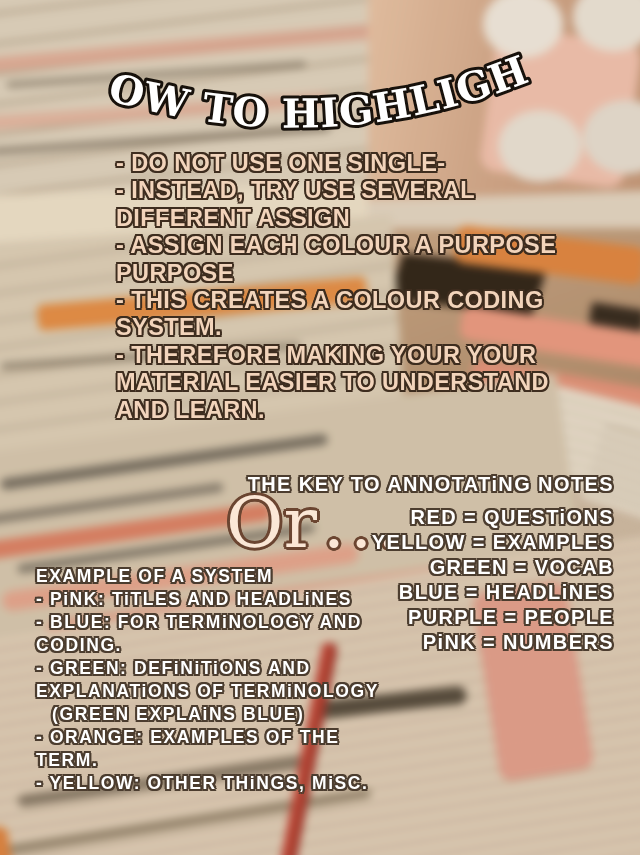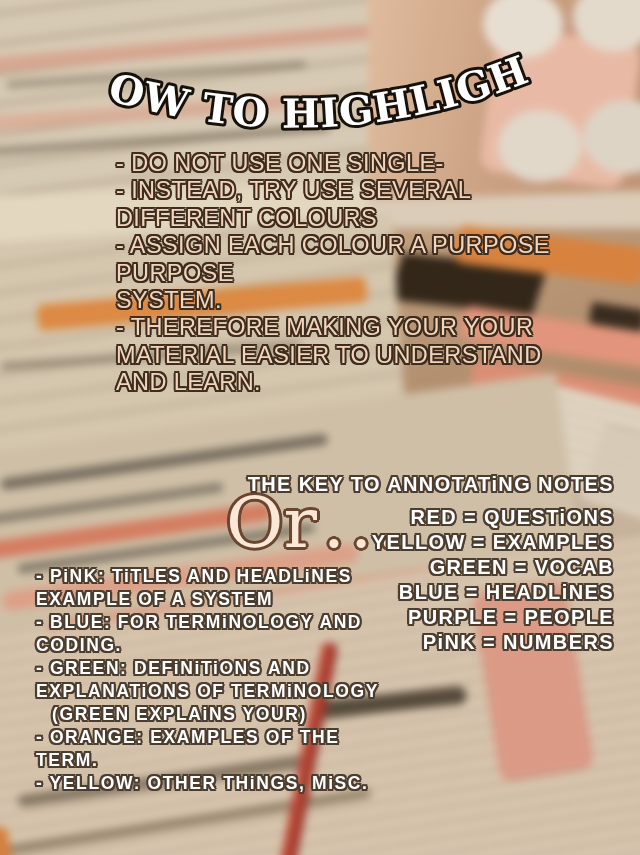--- a/index.html
+++ b/index.html
@@ -62,21 +62,21 @@
     background:linear-gradient(90deg,#c24538,#8f2c22);border-radius:8px;}
   .tint{position:absolute;inset:0;z-index:1;background:rgba(186,146,108,0.10);pointer-events:none;}
 
   
   .title-svg{position:absolute;left:0;top:0;z-index:2;}
   .title-svg textPath{
     font-family:"DejaVu Serif",serif;font-weight:bold;letter-spacing:1px;
   }
   .intro{
     position:absolute;z-index:2;left:116px;top:150px;width:480px;
-    font-size:23.5px;line-height:27.4px;font-weight:normal;letter-spacing:.4px;
+    font-size:23.5px;line-height:27.4px;font-weight:bold;letter-spacing:.4px;
     color:#f2d4bb;
     text-shadow:2px 0 0 #3e2d1f,-2px 0 0 #3e2d1f,0 2px 0 #3e2d1f,0 -2px 0 #3e2d1f,
       1.6px 1.6px 0 #3e2d1f,-1.6px 1.6px 0 #3e2d1f,1.6px -1.6px 0 #3e2d1f,-1.6px -1.6px 0 #3e2d1f;
   }
   .white-out{
     color:#ffffff;font-weight:bold;
     text-shadow:2.2px 0 0 #4c3d2f,-2.2px 0 0 #4c3d2f,0 2.2px 0 #4c3d2f,0 -2.2px 0 #4c3d2f,
       1.7px 1.7px 0 #4c3d2f,-1.7px 1.7px 0 #4c3d2f,1.7px -1.7px 0 #4c3d2f,-1.7px -1.7px 0 #4c3d2f;
   }
   .keybox{
@@ -160,23 +160,24 @@
       <path id="titlearc" d="M 92 95 Q 320 168 538 78" fill="none"></path>
     </defs>
     <text font-size="40" fill="#ffffff" stroke="#17110b" stroke-width="6" paint-order="stroke" stroke-linejoin="round">
       <textPath href="#titlearc" startOffset="50%" text-anchor="middle">HOW TO HIGHLIGHT</textPath>
     </text>
   </svg>
 
   <div class="intro">
     <div>- DO NOT USE ONE SINGLE-</div>
     <div>- INSTEAD, TRY USE SEVERAL</div>
-    <div>DIFFERENT COLOURS</div>
+    <div>DIFFERENT ASSIGN</div>
     <div>- ASSIGN EACH COLOUR A PURPOSE</div>
     <div>PURPOSE</div>
+    <div>- THIS CREATES A COLOUR CODING</div>
     <div>SYSTEM.</div>
     <div>- THEREFORE MAKING YOUR YOUR</div>
     <div>MATERIAL EASIER TO UNDERSTAND</div>
     <div>AND LEARN.</div>
   </div>
 
   <div class="or">
     <span>Or</span><span class="dots">...</span>
   </div>
 
@@ -184,25 +185,25 @@
     <div class="key-heading">THE KEY TO ANNOTATiNG NOTES</div>
     <div class="key-line">RED = QUESTiONS</div>
     <div class="key-line">YELLOW = EXAMPLES</div>
     <div class="key-line">GREEN = VOCAB</div>
     <div class="key-line">BLUE = HEADLiNES</div>
     <div class="key-line">PURPLE = PEOPLE</div>
     <div class="key-line">PiNK = NUMBERS</div>
   </div>
 
   <div class="example white-out">
+    <div>EXAMPLE OF A SYSTEM</div>
     <div>- PiNK: TiTLES AND HEADLiNES</div>
-    <div>EXAMPLE OF A SYSTEM</div>
     <div>- BLUE: FOR TERMiNOLOGY AND</div>
     <div>CODING.</div>
     <div>- GREEN: DEFiNiTiONS AND</div>
     <div>EXPLANATiONS OF TERMiNOLOGY</div>
-    <div class="indent">(GREEN EXPLAiNS YOUR)</div>
+    <div class="indent">(GREEN EXPLAiNS BLUE)</div>
     <div>- ORANGE: EXAMPLES OF THE</div>
     <div>TERM.</div>
     <div>- YELLOW: OTHER THiNGS, MiSC.</div>
   </div>
 
 </div>
 
 </body></html>

